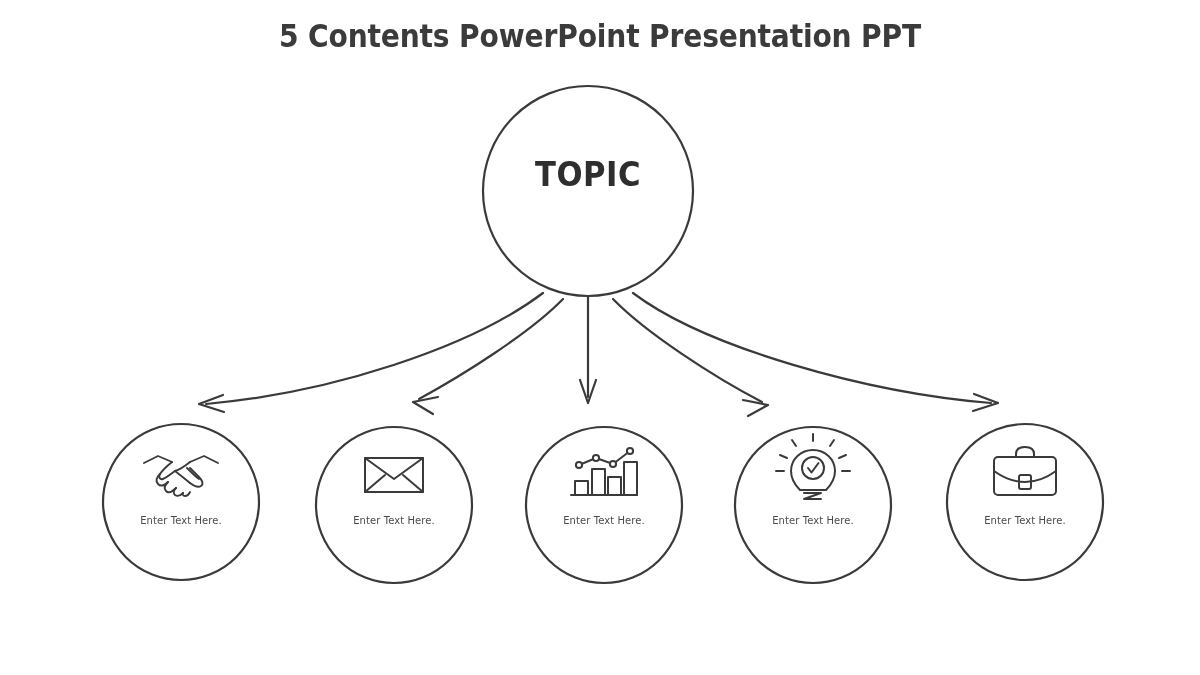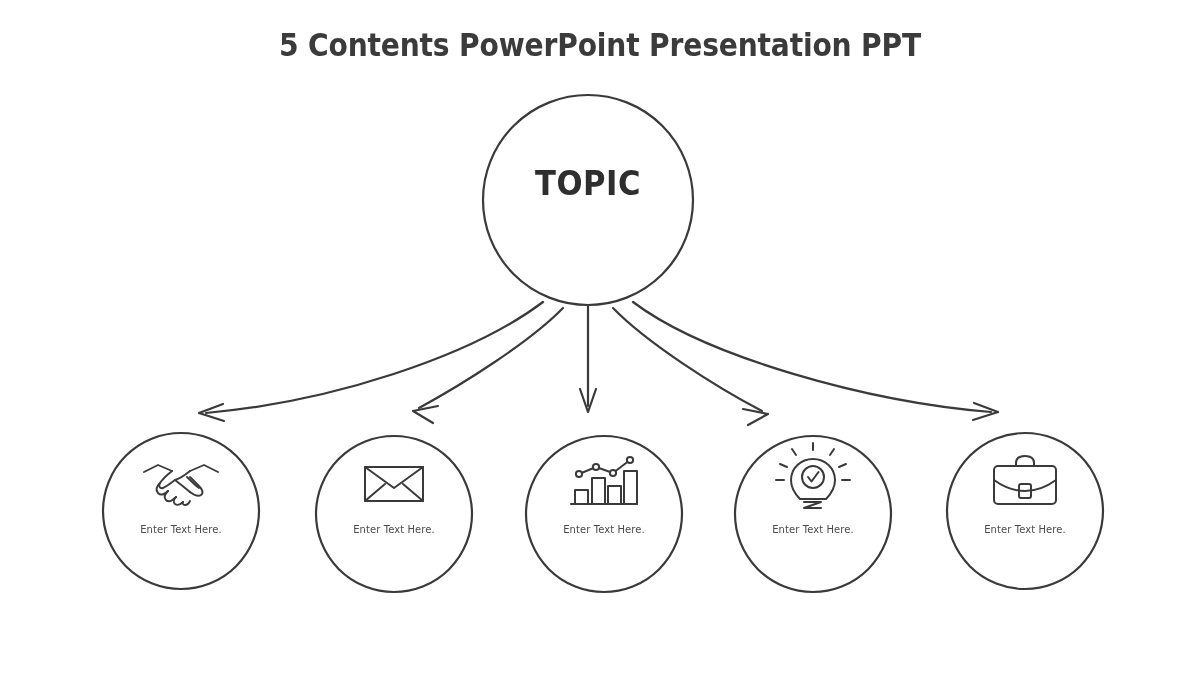--- a/index.html
+++ b/index.html
@@ -11,21 +11,21 @@
     height: 675px;
     background: #ffffff;
     font-family: "Liberation Sans", sans-serif;
     overflow: hidden;
     position: relative;
   }
 
   #slide {
     position: absolute;
     left: 0;
-    top: 12px;
+    top: 3px;
     width: 1200px;
     height: 584px;
     background: #ffffff;
   }
 
   #slide-title {
     position: absolute;
     left: 0;
     top: 14px;
     width: 1200px;

